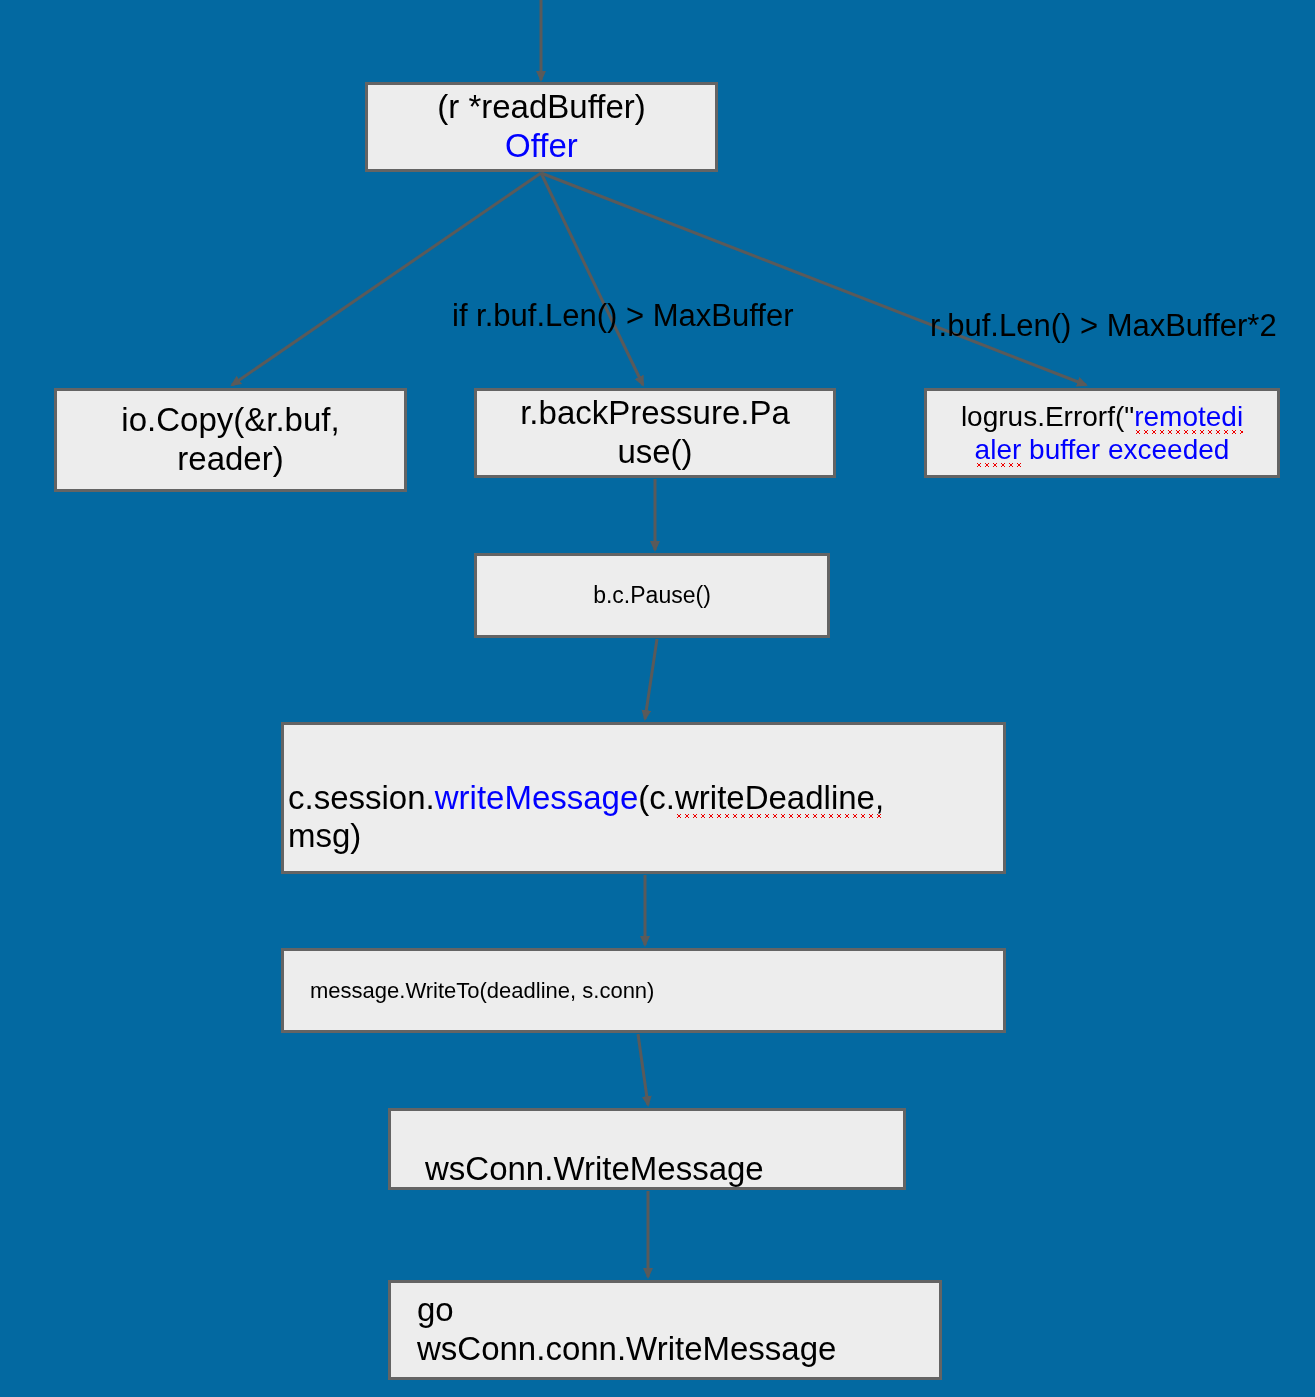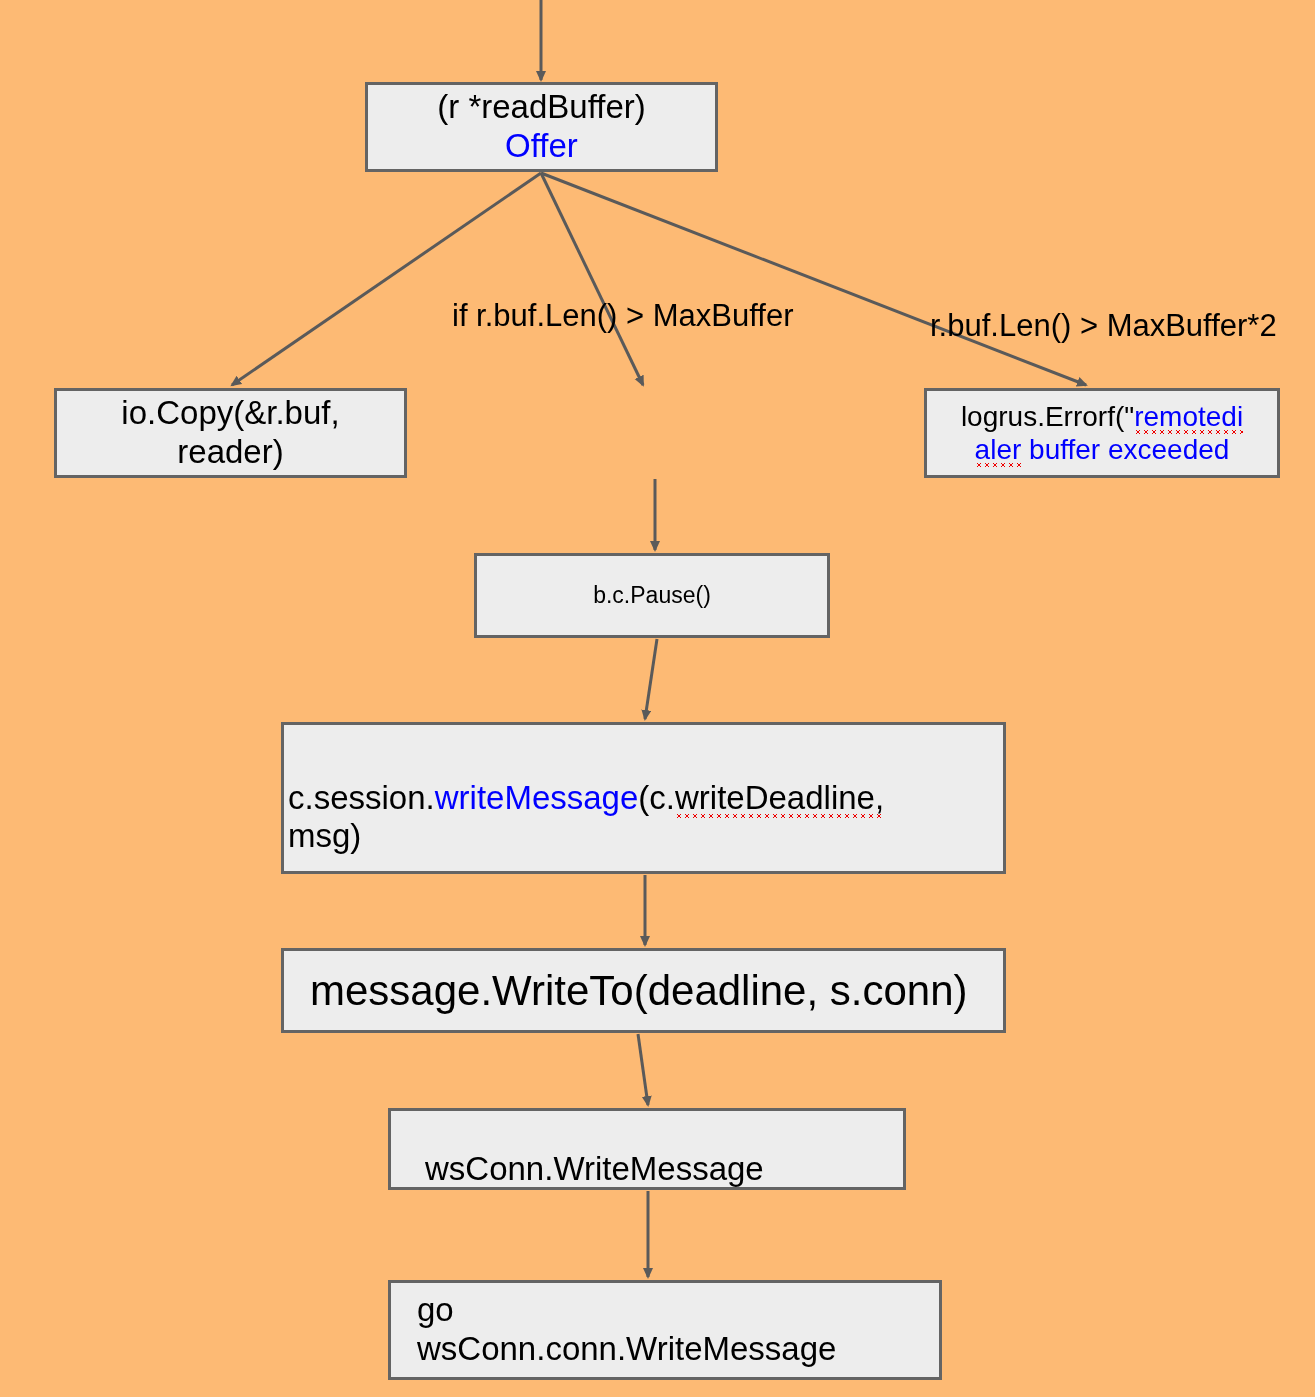--- a/index.html
+++ b/index.html
@@ -7,21 +7,21 @@
     padding: 0;
     background: #ffffff;
   }
   body {
     font-family: "Liberation Sans", sans-serif;
   }
   #canvas {
     position: relative;
     width: 1315px;
     height: 1397px;
-    background: #fdba74;
+    background: #0369a1;
     overflow: hidden;
   }
   svg.edges {
     position: absolute;
     left: 0;
     top: 0;
     width: 1315px;
     height: 1397px;
     pointer-events: none;
   }
@@ -63,26 +63,26 @@
   }
   .edge-label {
     position: absolute;
     color: #000000;
     font-size: 31px;
     white-space: nowrap;
     line-height: 1;
   }
   
   #n-offer      { left: 365px;  top: 82px;   width: 353px; height: 90px;  font-size: 33px; }
-  #n-iocopy     { left: 54px;   top: 388px;  width: 353px; height: 90px;  font-size: 33px; }
+  #n-iocopy     { left: 54px;   top: 388px;  width: 353px; height: 104px;  font-size: 33px; }
   #n-backp      { left: 474px;  top: 388px;  width: 362px; height: 90px;  font-size: 33px; }
   #n-logrus     { left: 924px;  top: 388px;  width: 356px; height: 90px;  font-size: 28px; }
   #n-bcpause    { left: 474px;  top: 553px;  width: 356px; height: 85px;  font-size: 23px; }
   #n-writemsg   { left: 281px;  top: 722px;  width: 725px; height: 152px; font-size: 33px; }
-  #n-writeto    { left: 281px;  top: 948px;  width: 725px; height: 85px;  font-size: 42px; }
+  #n-writeto    { left: 281px;  top: 948px;  width: 725px; height: 85px;  font-size: 22px; }
   #n-wsconn     { left: 388px;  top: 1108px; width: 518px; height: 82px;  font-size: 33px; }
   #n-go         { left: 388px;  top: 1280px; width: 554px; height: 100px; font-size: 33px; }
 </style>
 </head>
 <body>
 
 <div id="canvas">
 
   <svg class="edges" viewBox="0 0 1315 1397" xmlns="http://www.w3.org/2000/svg">
     <defs>
@@ -111,20 +111,23 @@
   </svg>
 
   <div class="node" id="n-offer">
     <span class="node-text"><span>(r *readBuffer)</span><br><span class="kw">Offer</span></span>
   </div>
 
   <div class="node" id="n-iocopy">
     <span class="node-text"><span>io.Copy(&amp;r.buf,</span><br><span>reader)</span></span>
   </div>
 
+  <div class="node" id="n-backp">
+    <span class="node-text"><span>r.backPressure.Pa</span><br><span>use()</span></span>
+  </div>
 
   <div class="node" id="n-logrus">
     <span class="node-text"><span>logrus.Errorf("</span><span class="kw sp">remotedi</span><br><span class="kw sp">aler</span><span class="kw"> buffer exceeded</span></span>
   </div>
 
   <div class="node" id="n-bcpause">
     <span class="node-text">b.c.Pause()</span>
   </div>
 
   <div class="node left-align" id="n-writemsg">

